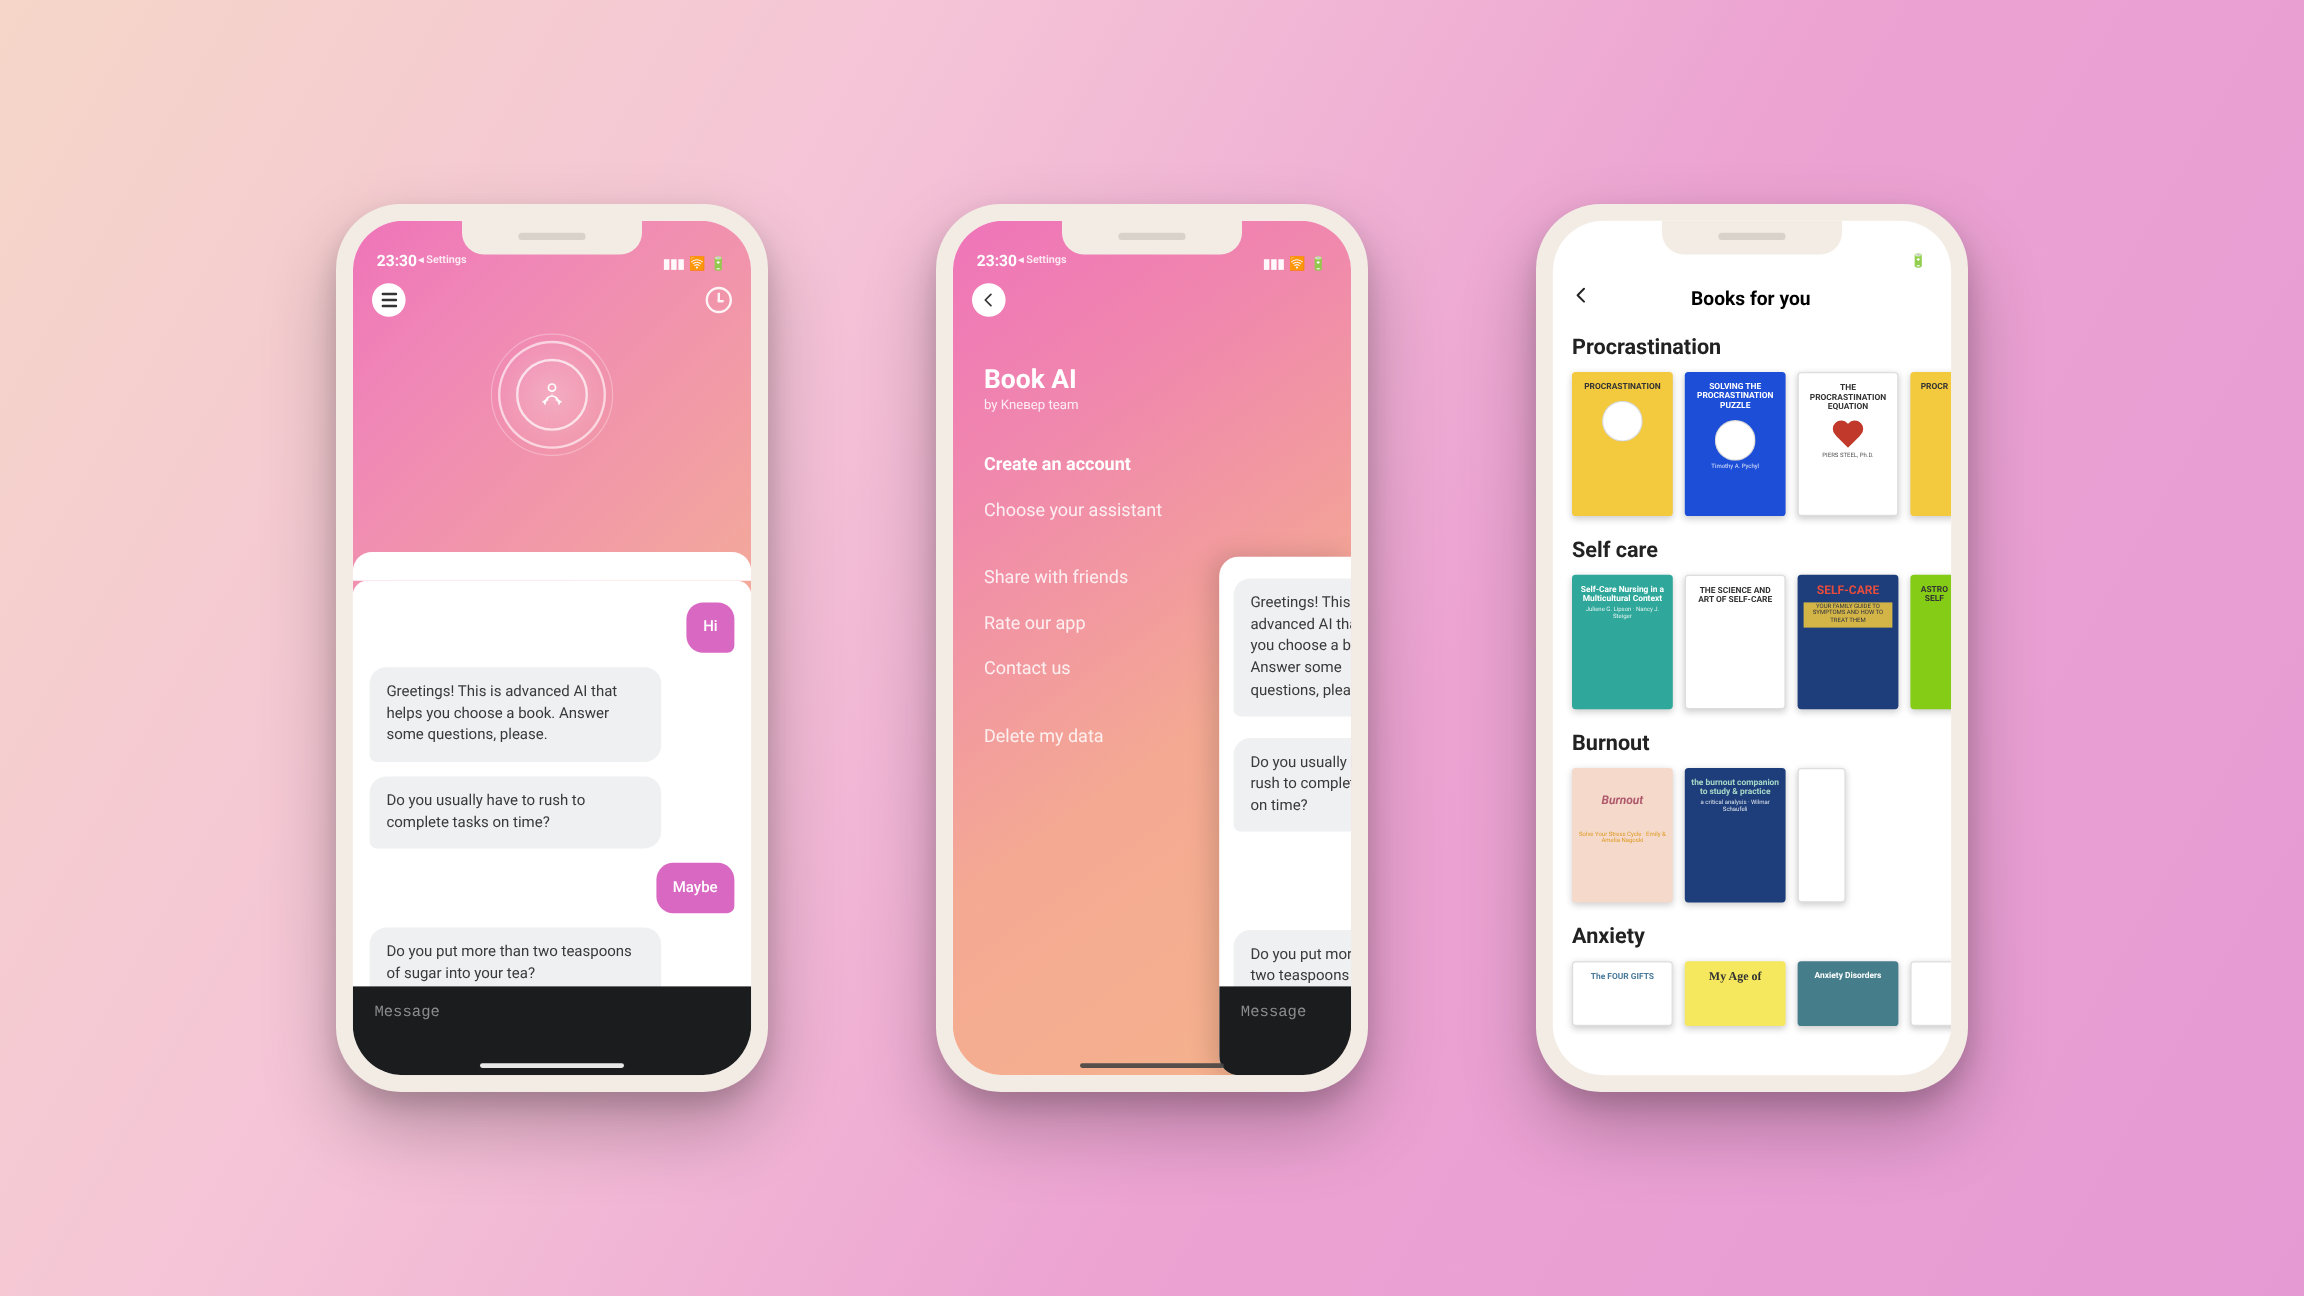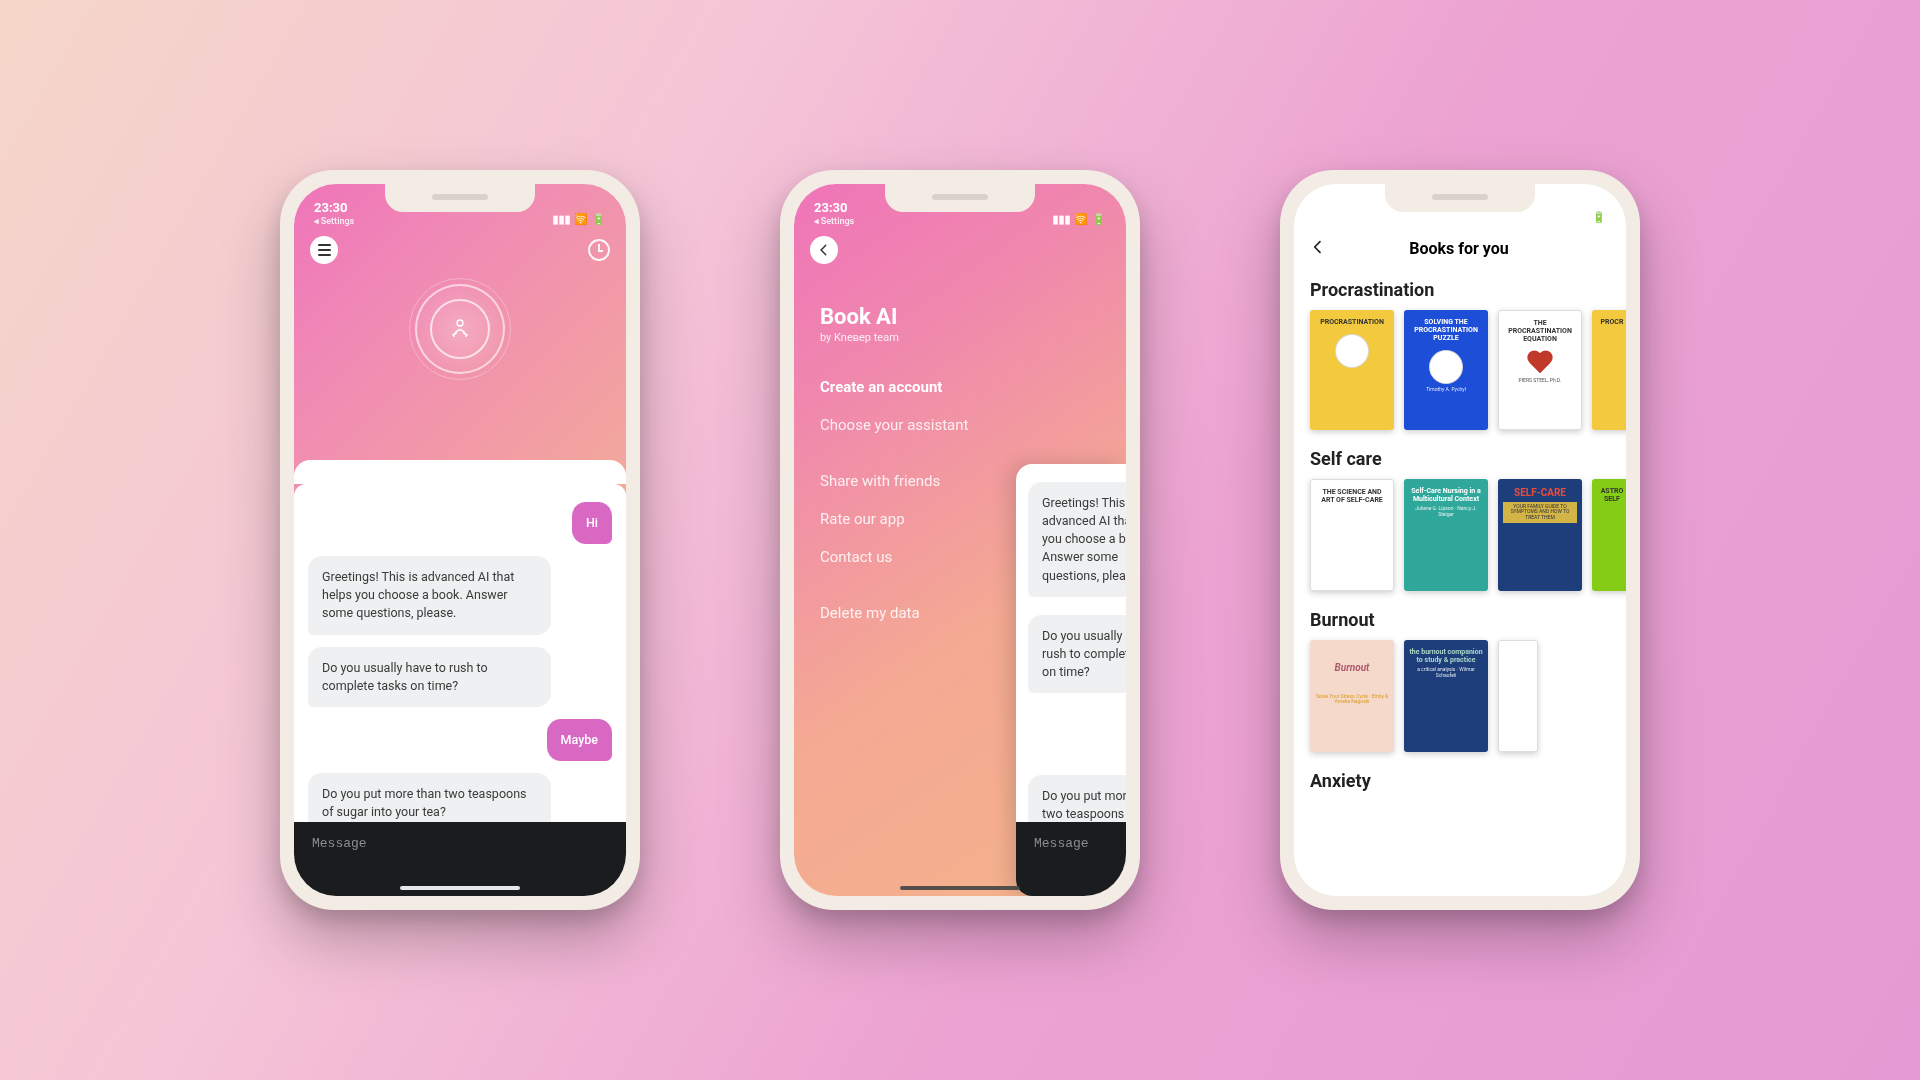--- a/index.html
+++ b/index.html
@@ -58,21 +58,21 @@
 .status-bar {
   height: 44px;
   display: flex;
   align-items: flex-end;
   justify-content: space-between;
   padding: 0 20px 2px;
   font-size: 11px;
   font-weight: 600;
   color: #fff;
 }
-.status-left { display: flex; flex-direction: column; align-items: flex-start; gap: 1px; }
+.status-left { display: flex; flex-direction: row; align-items: flex-start; gap: 1px; }
 .status-back-hint { font-size: 9px; opacity: 0.85; display: flex; align-items: center; gap: 2px; }
 .status-time { font-size: 13px; font-weight: 700; }
 .status-icons { display: flex; gap: 4px; align-items: center; }
 .status-icons span { opacity: 0.95; }
 
 
 .s1-bg {
   background: linear-gradient(135deg, #ef74b9 0%, #f088b6 30%, #f3a99a 100%);
   height: 310px;
   position: relative;
@@ -536,26 +536,26 @@
           <div class="heart-shape"></div>
           <span class="book-sub">PIERS STEEL, Ph.D.</span>
         </div>
         <div class="book yellow partial">
           <span>PROCR</span>
         </div>
       </div>
 
       <div class="section-label">Self care</div>
       <div class="book-row short">
-        <div class="book white">
-          <span>THE SCIENCE AND ART OF SELF-CARE</span>
-        </div>
         <div class="book teal">
           <span>Self-Care Nursing in a Multicultural Context</span>
           <span class="book-sub">Juliene G. Lipson · Nancy J. Steiger</span>
+        </div>
+        <div class="book white">
+          <span>THE SCIENCE AND ART OF SELF-CARE</span>
         </div>
         <div class="book darkblue">
           <span style="color:#e84c3d;font-size:10px;">SELF-CARE</span>
           <span class="book-sub" style="background:#f3c93e;color:#333;padding:2px;">YOUR FAMILY GUIDE TO SYMPTOMS AND HOW TO TREAT THEM</span>
         </div>
         <div class="book peach2 partial">
           <span>ASTRO SELF</span>
         </div>
       </div>
 
@@ -566,15 +566,27 @@
           <span class="book-sub" style="color:#d98f00;margin-top:20px;">Solve Your Stress Cycle · Emily &amp; Amelia Nagoski</span>
         </div>
         <div class="book darkblue">
           <span style="color:#a8d8c8;">the burnout companion to study &amp; practice</span>
           <span class="book-sub">a critical analysis · Wilmar Schaufeli</span>
         </div>
         <div class="book white partial"></div>
       </div>
 
       <div class="section-label">Anxiety</div>
+      <div class="book-row anxiety">
+        <div class="book white" style="color:#4a7a9a;">
+          <span>The FOUR GIFTS</span>
+        </div>
+        <div class="book lightyellow">
+          <span style="font-size:10px;font-family:serif;">My Age of</span>
+        </div>
+        <div class="book tealdark">
+          <span>Anxiety Disorders</span>
+        </div>
+        <div class="book white partial"></div>
+      </div>
     </div>
   </div>
 </div>
 
 </body></html>

